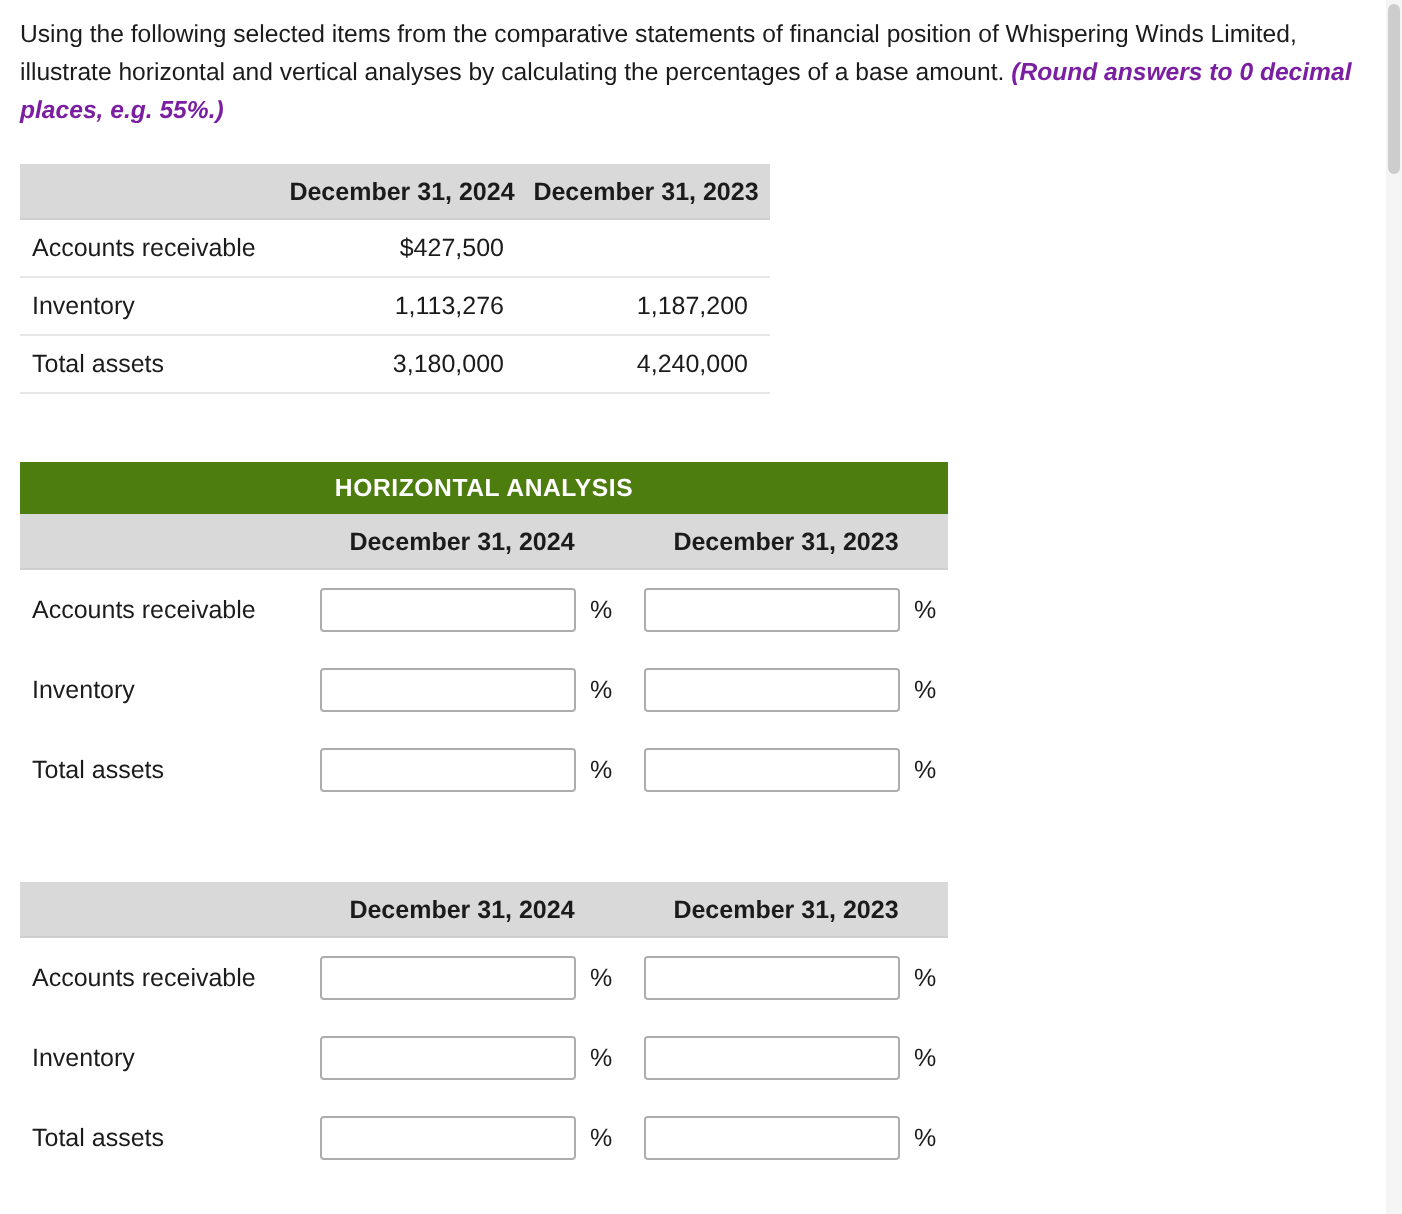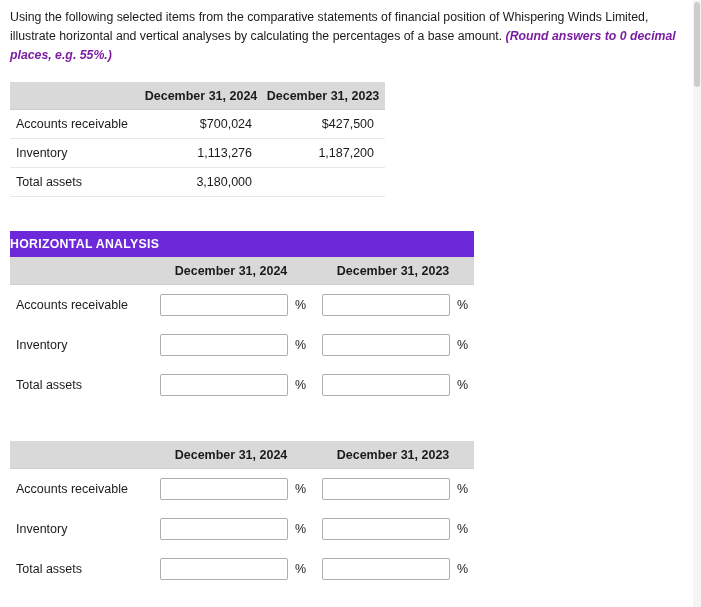--- a/index.html
+++ b/index.html
@@ -40,24 +40,24 @@
   }
   .slabel { width: 130px; padding-left: 6px; }
   .scol   { width: 122px; text-align: center; }
   .sval   { width: 122px; text-align: right; padding-right: 10px; }
 
   
   .atable { width: 464px; margin: 34px 0 0 10px; }
   .atable.second { margin-top: 36px; }
   .atitle {
     height: 26px; line-height: 26px;
-    background: #6d28d9;
+    background: #4d7c0f;
     color: #ffffff;
     font-weight: bold;
-    text-align: left;
+    text-align: center;
     font-size: 12.3px;
     letter-spacing: .3px;
   }
   .asub {
     display: flex; align-items: center;
     height: 28px;
     background: #d9d9d9;
     font-weight: bold;
     border-bottom: 1px solid #cfcfcf;
   }
@@ -101,31 +101,31 @@
   <p class="instruction"><span>Using the following selected items from the comparative statements of financial position of Whispering Winds Limited, illustrate horizontal and vertical analyses by calculating the percentages of a base amount. </span><span class="emph">(Round answers to 0 decimal places, e.g. 55%.)</span></p>
 
   <div class="stable">
     <div class="srow shead">
       <div class="slabel"></div>
       <div class="scol">December 31, 2024</div>
       <div class="scol">December 31, 2023</div>
     </div>
     <div class="srow">
       <div class="slabel">Accounts receivable</div>
-      <div class="sval">$700,024</div>
       <div class="sval">$427,500</div>
     </div>
     <div class="srow">
       <div class="slabel">Inventory</div>
       <div class="sval">1,113,276</div>
       <div class="sval">1,187,200</div>
     </div>
     <div class="srow">
       <div class="slabel">Total assets</div>
       <div class="sval">3,180,000</div>
+      <div class="sval">4,240,000</div>
     </div>
   </div>
 
   <div class="atable">
     <div class="atitle">HORIZONTAL ANALYSIS</div>
     <div class="asub">
       <div class="alabel"></div>
       <div class="acol">December 31, 2024</div>
       <div class="acol">December 31, 2023</div>
     </div>

